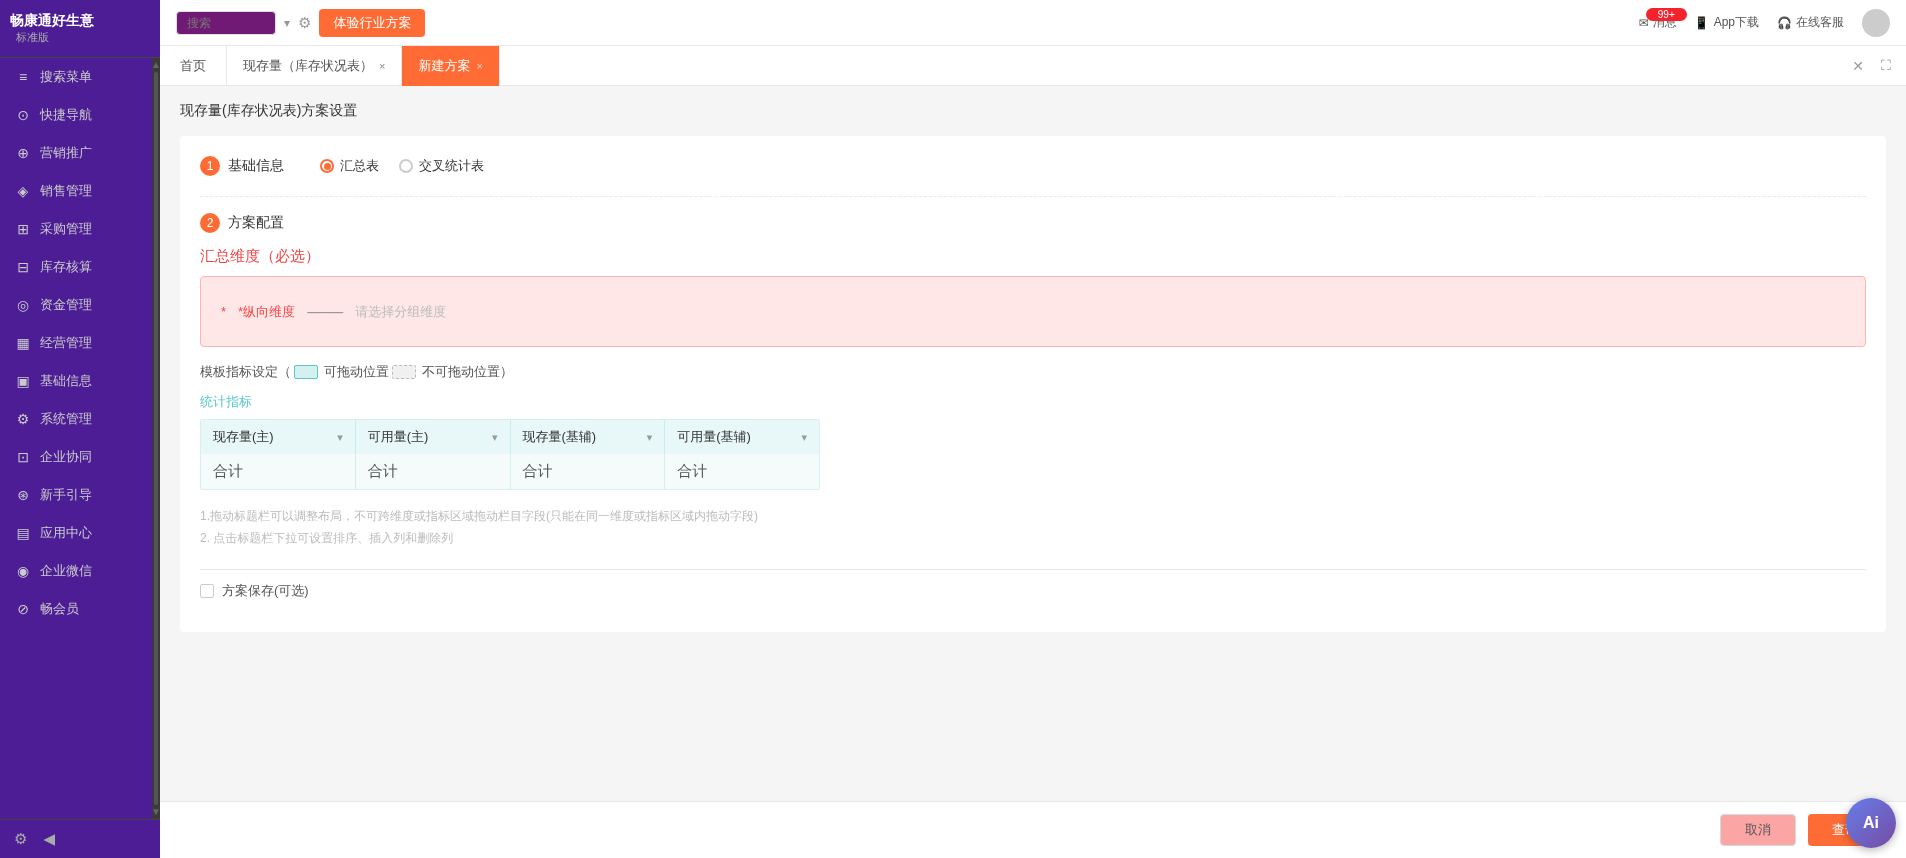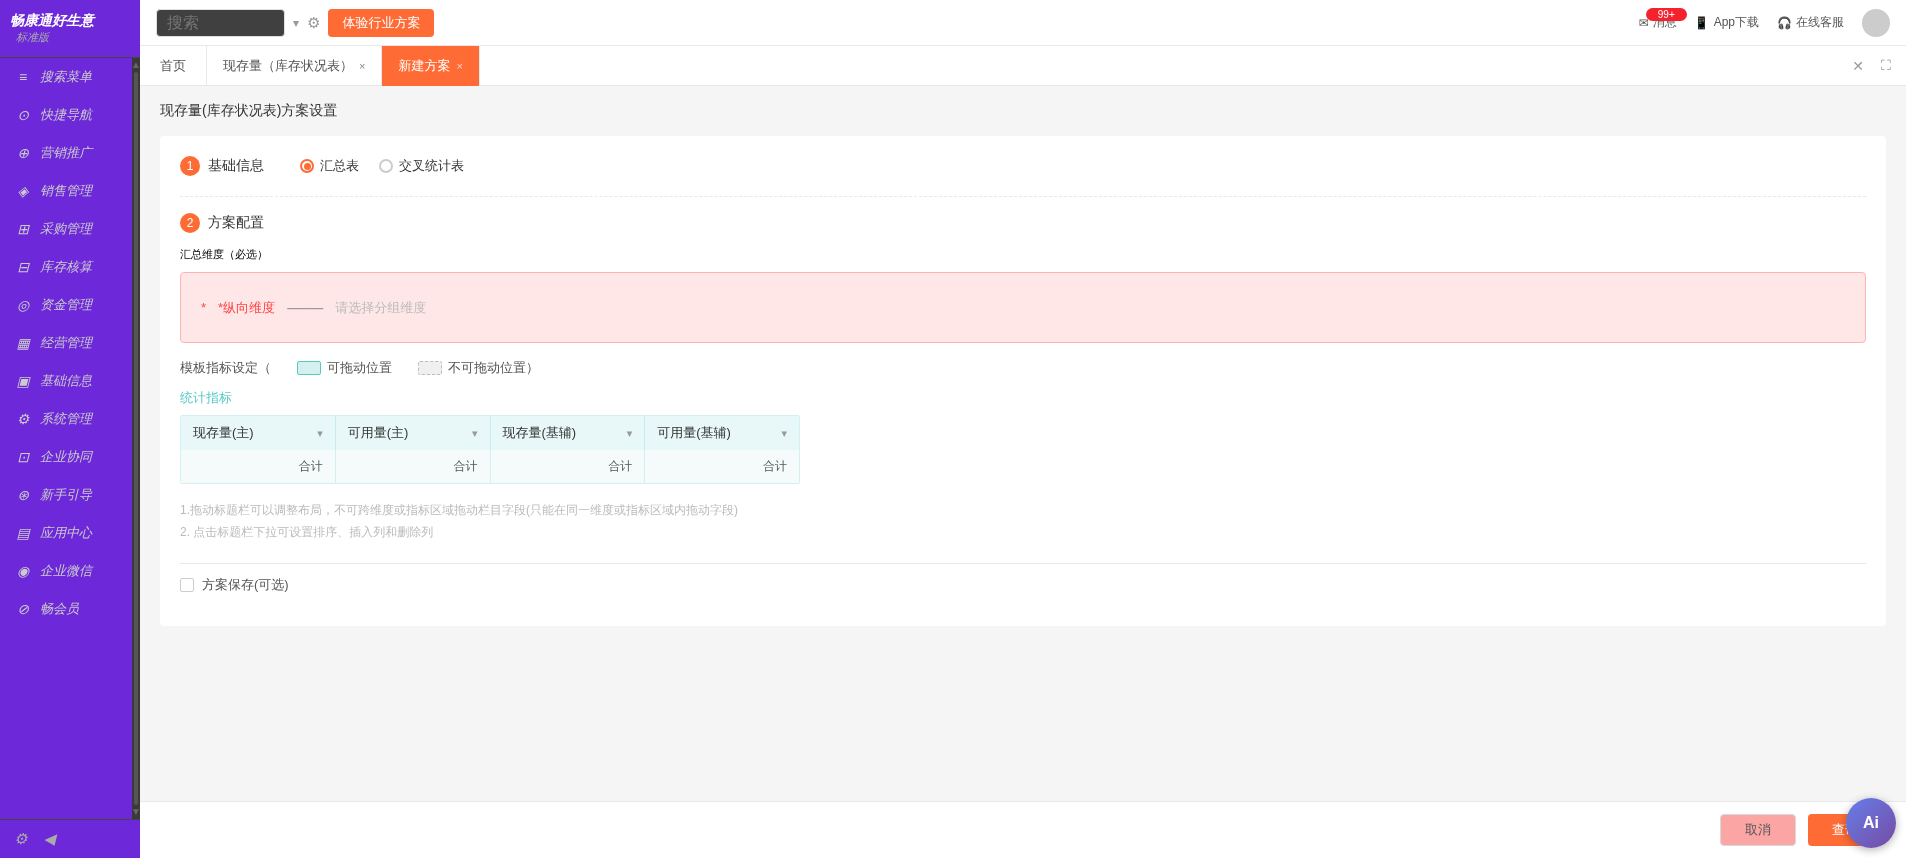--- a/index.html
+++ b/index.html
@@ -1,27 +1,26 @@
 <!DOCTYPE html>
 <html><head>
   <meta charset="utf-8">
   <style>
     * { box-sizing: border-box; margin: 0; padding: 0; }
     body { font-family: 'Microsoft YaHei', Arial, sans-serif; font-size: 13px; background: #f5f5f5; display: flex; height: 858px; overflow: hidden; }
 
     
     .sidebar {
-      width: 140px;
-      background: #6d28d9;
+      width: 160px;
+      background: #4c1d95;
       color: #ccc;
       display: flex;
       flex-direction: column;
       height: 100%;
       flex-shrink: 0;
-      font-style: italic;
     }
     .sidebar-logo {
       padding: 12px 10px;
       border-bottom: 1px solid #444;
     }
     .sidebar-logo .logo-title {
       color: #fff;
       font-size: 14px;
       font-weight: bold;
     }
@@ -83,27 +82,27 @@
       gap: 12px;
       flex-shrink: 0;
     }
     .topbar-left {
       display: flex;
       align-items: center;
       gap: 8px;
       flex: 1;
     }
     .topbar-search {
-      background: #404040;
+      background: #701a75;
       border: 1px solid #e0e0e0;
       border-radius: 4px;
       padding: 4px 10px;
-      font-size: 16px;
+      font-size: 12px;
       color: #999;
-      width: 129px;
+      width: 100px;
     }
     .topbar-arrow {
       color: #999;
       cursor: pointer;
       font-size: 12px;
     }
     .topbar-gear {
       color: #999;
       cursor: pointer;
       font-size: 15px;
@@ -292,22 +291,22 @@
 
     
     .divider {
       border: none;
       border-top: 1px dashed #e8e8e8;
       margin: 16px 0;
     }
 
     
     .section-label {
-      font-size: 11px;
-      color: #000000;
+      font-size: 15px;
+      color: #ef4444;
       margin-bottom: 10px;
     }
 
     
     .required-area {
       background: #ffe7e7;
       border: 1px solid #ffb3b3;
       border-radius: 4px;
       padding: 24px 20px;
       margin-bottom: 16px;
@@ -330,21 +329,21 @@
       color: #bbb;
     }
 
     
     .indicator-settings {
       margin-bottom: 16px;
     }
     .indicator-header {
       display: flex;
       align-items: center;
-      gap: 26px;
+      gap: 3px;
       font-size: 13px;
       color: #555;
       margin-bottom: 12px;
     }
     .indicator-legend {
       display: flex;
       align-items: center;
       gap: 6px;
     }
     .legend-box {
@@ -398,23 +397,23 @@
       color: #999;
       font-size: 11px;
     }
     .stats-table-body {
       display: flex;
       background: #f5fbfb;
     }
     .stats-body-cell {
       flex: 1;
       padding: 8px 12px;
-      text-align: right;
+      text-align: left;
       border-right: 1px solid #d4f0f0;
-      font-size: 12px;
+      font-size: 15px;
       color: #555;
     }
     .stats-body-cell:last-child {
       border-right: none;
     }
 
     
     .tips-section {
       margin-top: 16px;
       font-size: 12px;

